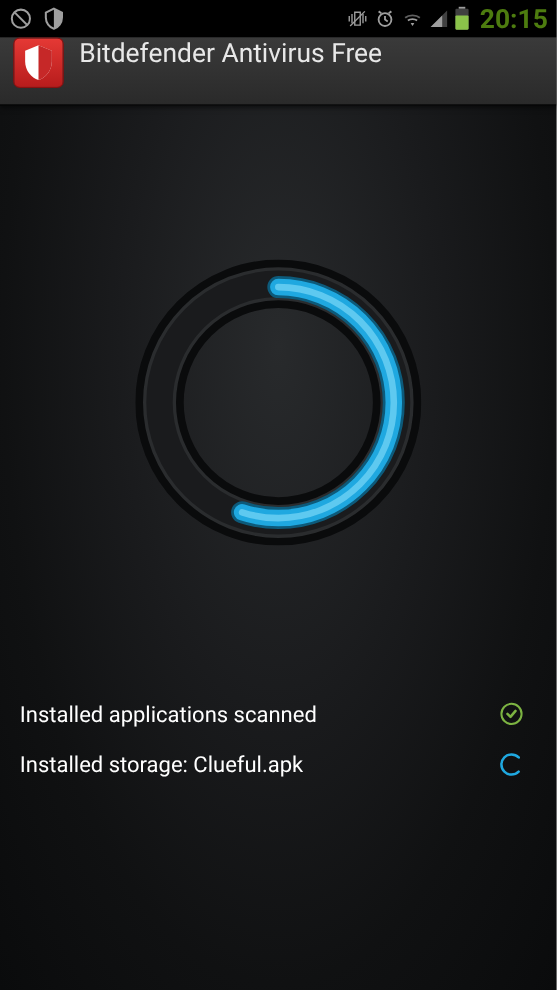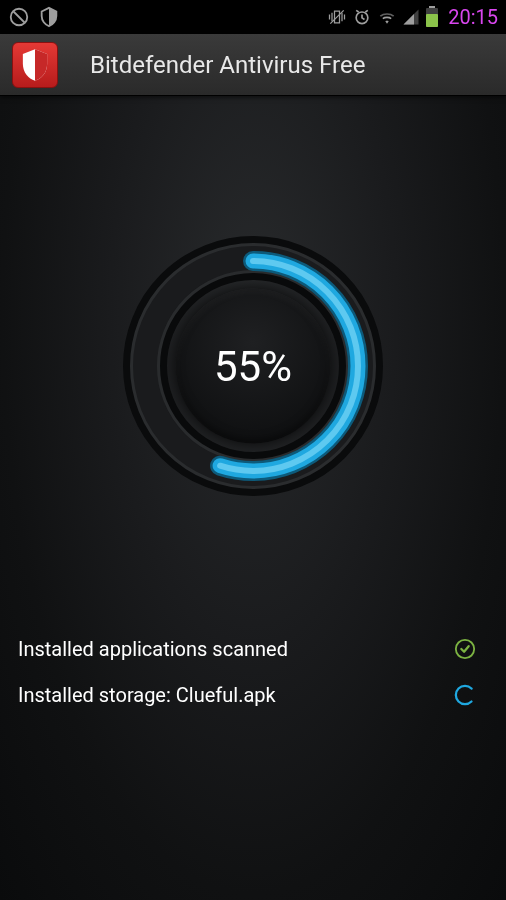--- a/index.html
+++ b/index.html
@@ -27,33 +27,32 @@
       display: flex;
       align-items: center;
       gap: 8px;
     }
     .status-right {
       display: flex;
       align-items: center;
       gap: 5px;
     }
     .status-time {
-      color: #d946ef;
-      font-size: 20px;
+      color: #4d7c0f;
+      font-size: 24px;
       margin-left: 4px;
+      font-weight: bold;
     }
     .app-bar {
       height: 62px;
       background: linear-gradient(to bottom, #3a3a3a, #2a2a2a);
       display: flex;
-      align-items: center;
       padding: 0 12px;
       border-bottom: 1px solid #000;
       box-shadow: 0 2px 4px rgba(0,0,0,0.5);
-      gap: 18px;
     }
     .app-icon {
       width: 46px;
       height: 46px;
       background: linear-gradient(to bottom, #e53935, #b71c1c);
       border-radius: 6px;
       border: 1px solid #8a1010;
       display: flex;
       align-items: center;
       justify-content: center;
@@ -180,23 +179,20 @@
 <div class="main-content">
   <div class="progress-container">
     <svg class="ring-svg" width="260" height="260">
       <circle cx="130" cy="130" r="108" fill="none" stroke="#0a0b0c" stroke-width="44"></circle>
       <circle cx="130" cy="130" r="108" fill="none" stroke="#2a2c2e" stroke-width="30"></circle>
       <circle cx="130" cy="130" r="108" fill="none" stroke="#1a1b1d" stroke-width="24"></circle>
       <circle cx="130" cy="130" r="105" fill="none" stroke="#0d5a7a" stroke-width="20" stroke-dasharray="660" stroke-dashoffset="297" stroke-linecap="round"></circle>
       <circle cx="130" cy="130" r="105" fill="none" stroke="#1fa8e0" stroke-width="15" stroke-dasharray="660" stroke-dashoffset="297" stroke-linecap="round"></circle>
       <circle cx="130" cy="130" r="105" fill="none" stroke="#5ec9f0" stroke-width="6" stroke-dasharray="660" stroke-dashoffset="297" stroke-linecap="round"></circle>
     </svg>
-    <div class="progress-center">
-      <span class="progress-text">55%</span>
-    </div>
   </div>
 
   <div class="status-list">
     <div class="status-item">
       <span>Installed applications scanned</span>
       <svg class="status-icon-complete" viewBox="0 0 24 24">
         <circle cx="12" cy="12" r="10" fill="none" stroke="#7cb342" stroke-width="2"></circle>
         <path d="M8 12 L11 15 L16 9" fill="none" stroke="#7cb342" stroke-width="2.5" stroke-linecap="round" stroke-linejoin="round"></path>
       </svg>
     </div>

